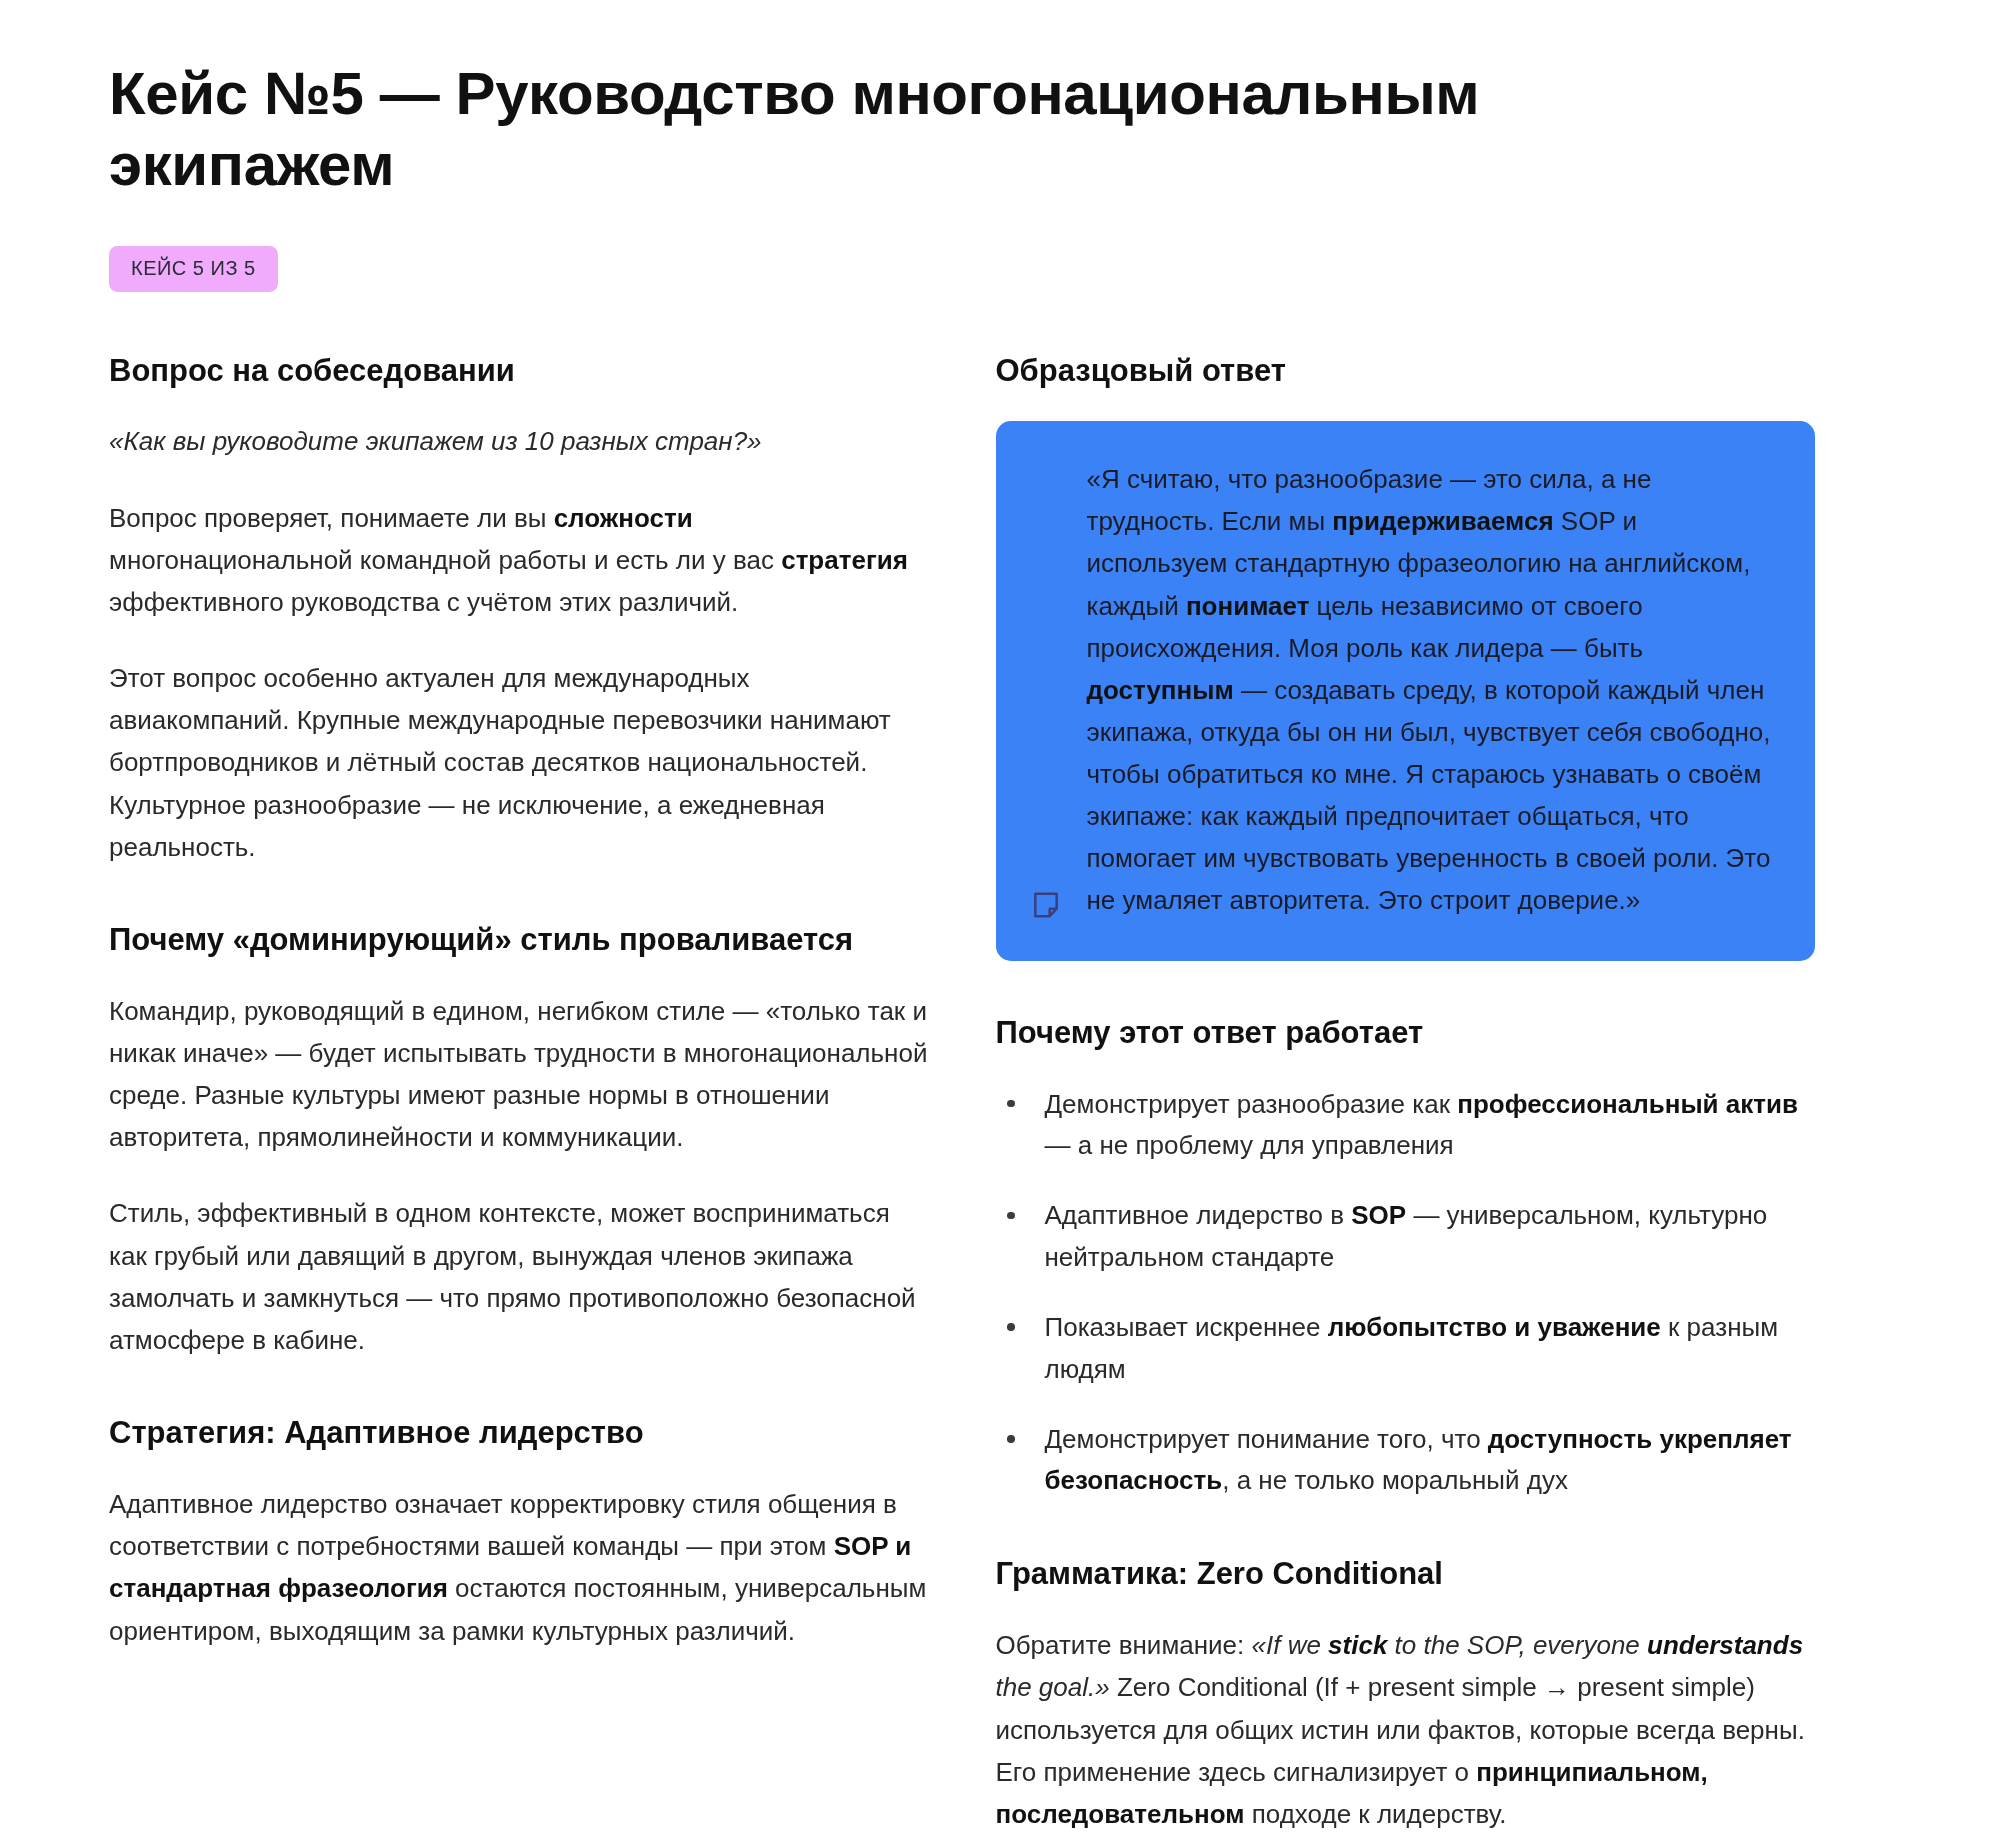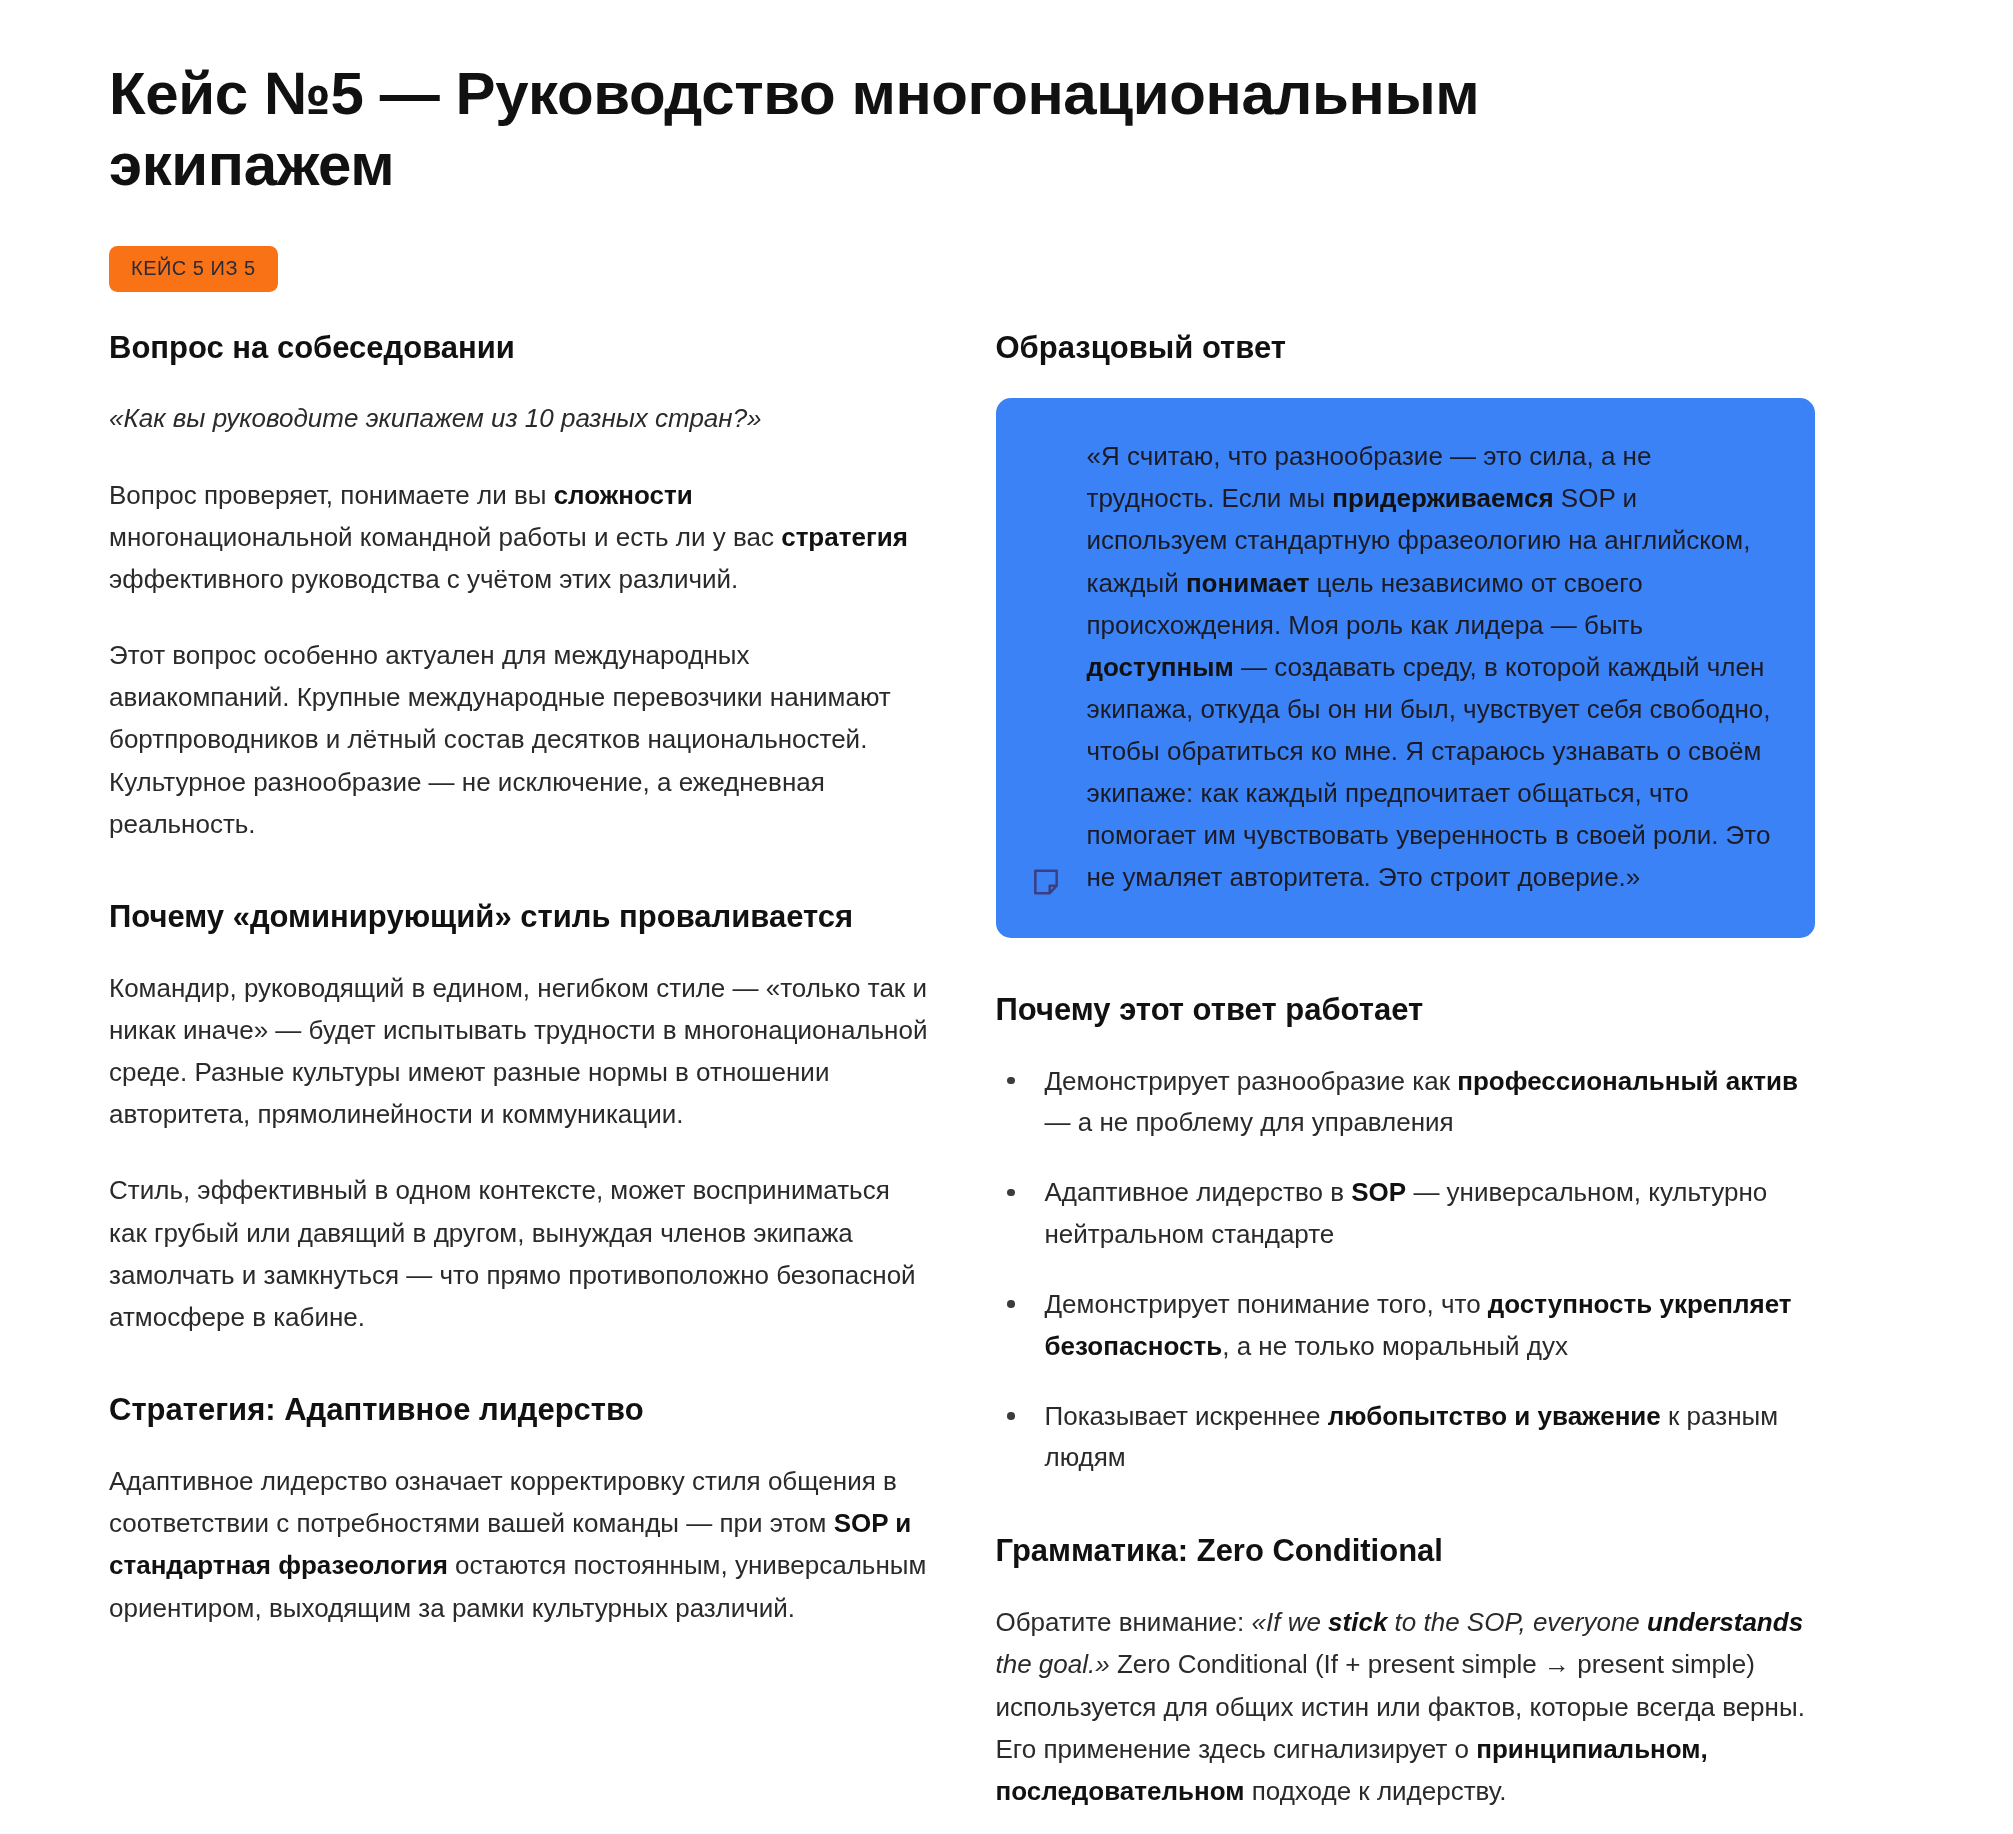--- a/index.html
+++ b/index.html
@@ -23,27 +23,27 @@
     font-size: 60px;
     line-height: 1.18;
     font-weight: 700;
     letter-spacing: -0.4px;
     margin: 0 0 45px 0;
     color: #111111;
     max-width: 1527px;
   }
   .badge {
     display: inline-block;
-    background: #f97316;
+    background: #f0abfc;
     color: #2b2b38;
     font-size: 20px;
     letter-spacing: 0.5px;
     padding: 11.7px 22px;
     border-radius: 8.4px;
-    margin-bottom: 36px;
+    margin-bottom: 59px;
   }
   .columns {
     display: flex;
     gap: 67px;
     align-items: flex-start;
   }
   .col {
     flex: 1 1 0;
     min-width: 0;
   }
@@ -182,25 +182,25 @@
         <li>
           <span class="bullet"></span>
           <span>Демонстрирует разнообразие как </span><strong>профессиональный актив</strong><span> — а не проблему для управления</span>
         </li>
         <li>
           <span class="bullet"></span>
           <span>Адаптивное лидерство в </span><strong>SOP</strong><span> — универсальном, культурно нейтральном стандарте</span>
         </li>
         <li>
           <span class="bullet"></span>
+          <span>Показывает искреннее </span><strong>любопытство и уважение</strong><span> к разным людям</span>
+        </li>
+        <li>
+          <span class="bullet"></span>
           <span>Демонстрирует понимание того, что </span><strong>доступность укрепляет безопасность</strong><span>, а не только моральный дух</span>
-        </li>
-        <li>
-          <span class="bullet"></span>
-          <span>Показывает искреннее </span><strong>любопытство и уважение</strong><span> к разным людям</span>
         </li>
       </ul>
 
       <h2 class="section-title spaced">Грамматика: Zero Conditional</h2>
 
       <p class="body last">
         <span>Обратите внимание: </span><em><span>«If we </span><strong>stick</strong><span> to the SOP, everyone </span><strong>understands</strong><span> the goal.»</span></em><span> Zero Conditional (If + present simple → present simple) используется для общих истин или фактов, которые всегда верны. Его применение здесь сигнализирует о </span><strong>принципиальном, последовательном</strong><span> подходе к лидерству.</span>
       </p>
 
     </div>

